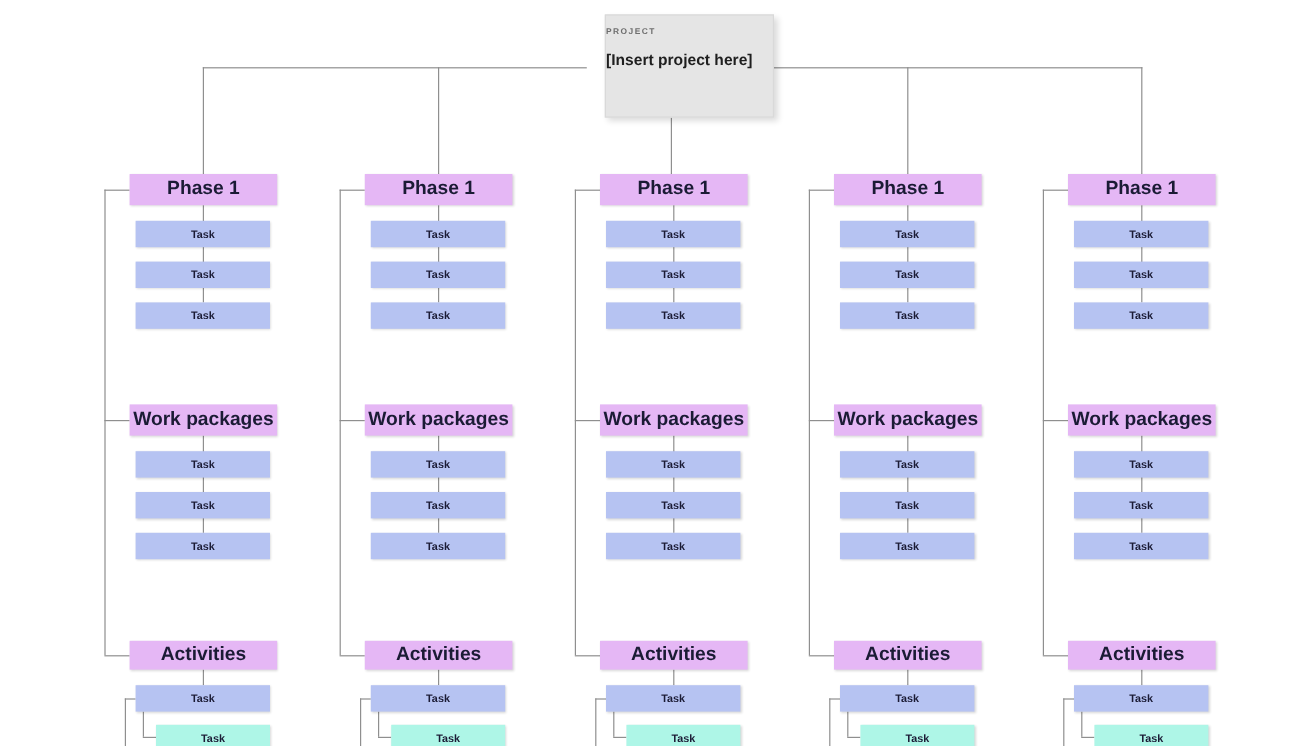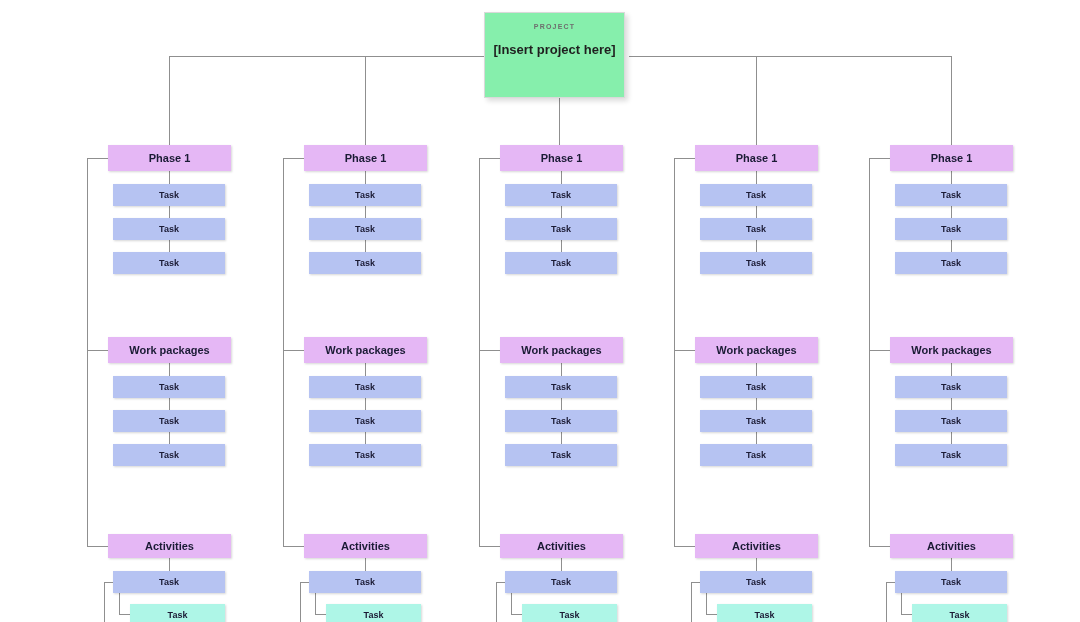--- a/index.html
+++ b/index.html
@@ -10,27 +10,27 @@
   .line{position:absolute;background:var(--connector,#8f8f8f);}
   .line.h{height:1px;}
   .line.v{width:1px;}
   .column{position:absolute;top:0;width:175px;height:622px;}
   .box{
     position:absolute;box-sizing:border-box;
     display:flex;align-items:center;justify-content:center;
     color:var(--box_text,#1b1b35);font-weight:700;text-align:center;
     box-shadow:1px 1px 2px rgba(0,0,0,0.16);
   }
-  .header{background:var(--phase_fill,#e5b7f5);font-size:11px;}
+  .header{background:var(--phase_fill,#e5b7f5);font-size:16px;}
   .task{background:var(--task_fill,#b6c3f2);font-size:9px;}
   .subtask{background:var(--subtask_fill,#aef6e7);font-size:9px;}
   .project{
-    position:absolute;left:484px;top:12px;width:141px;height:86px;
-    background:#86efac;border:1px solid var(--project_border,#d9d9d9);
-    box-sizing:border-box;text-align:center;
+    position:absolute;left:504px;top:12px;width:141px;height:86px;
+    background:#e5e5e5;border:1px solid var(--project_border,#d9d9d9);
+    box-sizing:border-box;
     box-shadow:3px 3px 5px rgba(0,0,0,0.14);
   }
   .project-label{
     margin-top:10px;font-size:7px;font-weight:700;letter-spacing:1.2px;
     color:var(--project_label_color,#6e6e6e);
   }
   .project-title{
     margin-top:12px;font-size:13px;font-weight:700;
     color:var(--project_title_color,#1f1f1f);
   }

